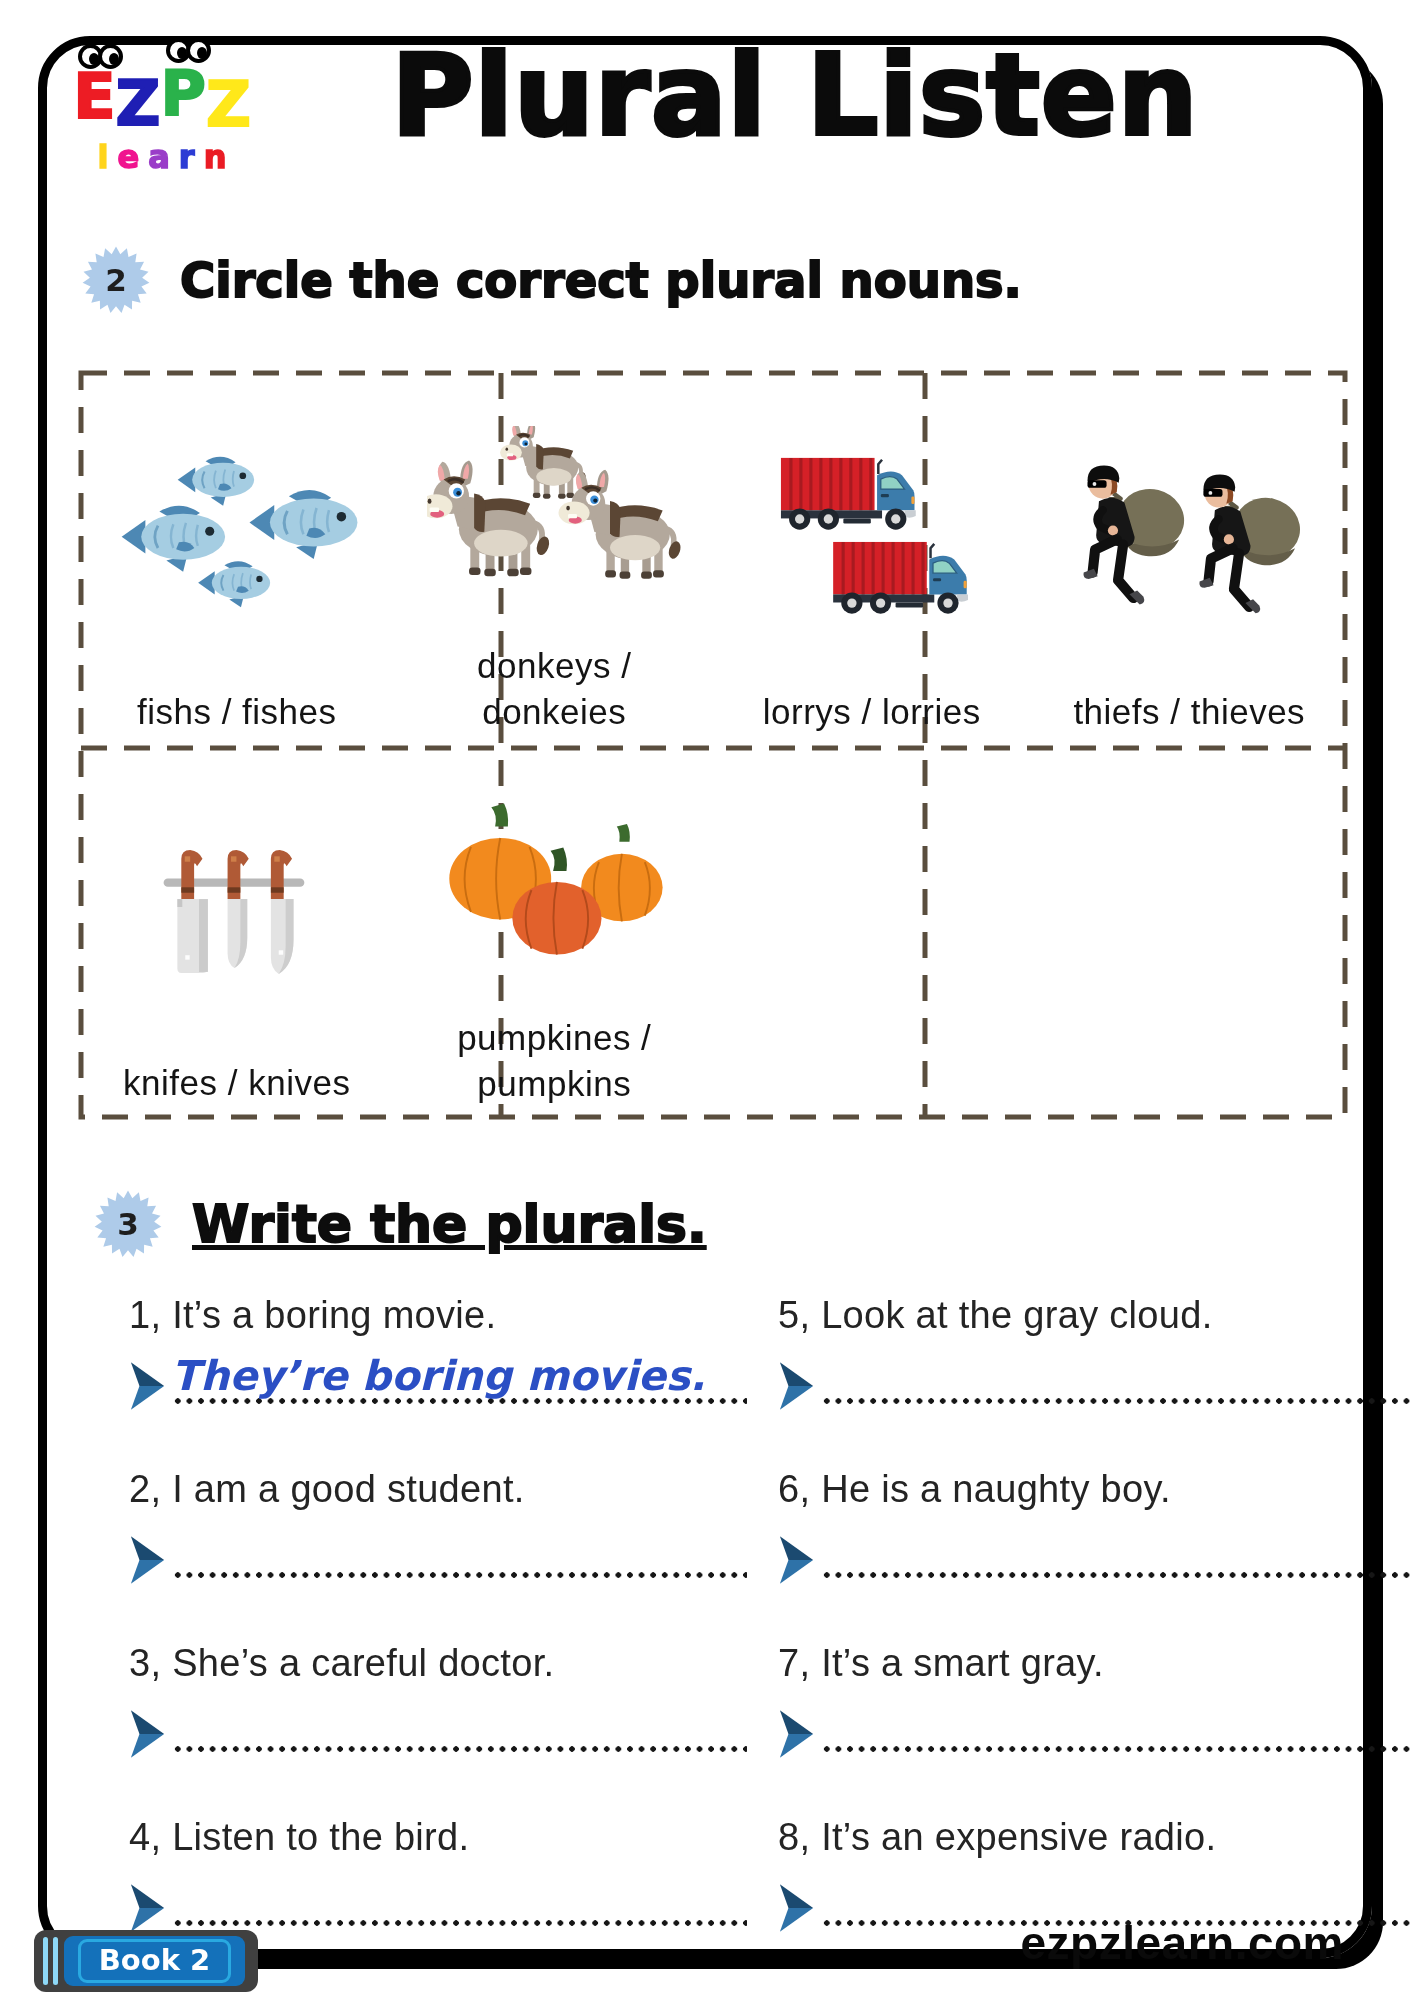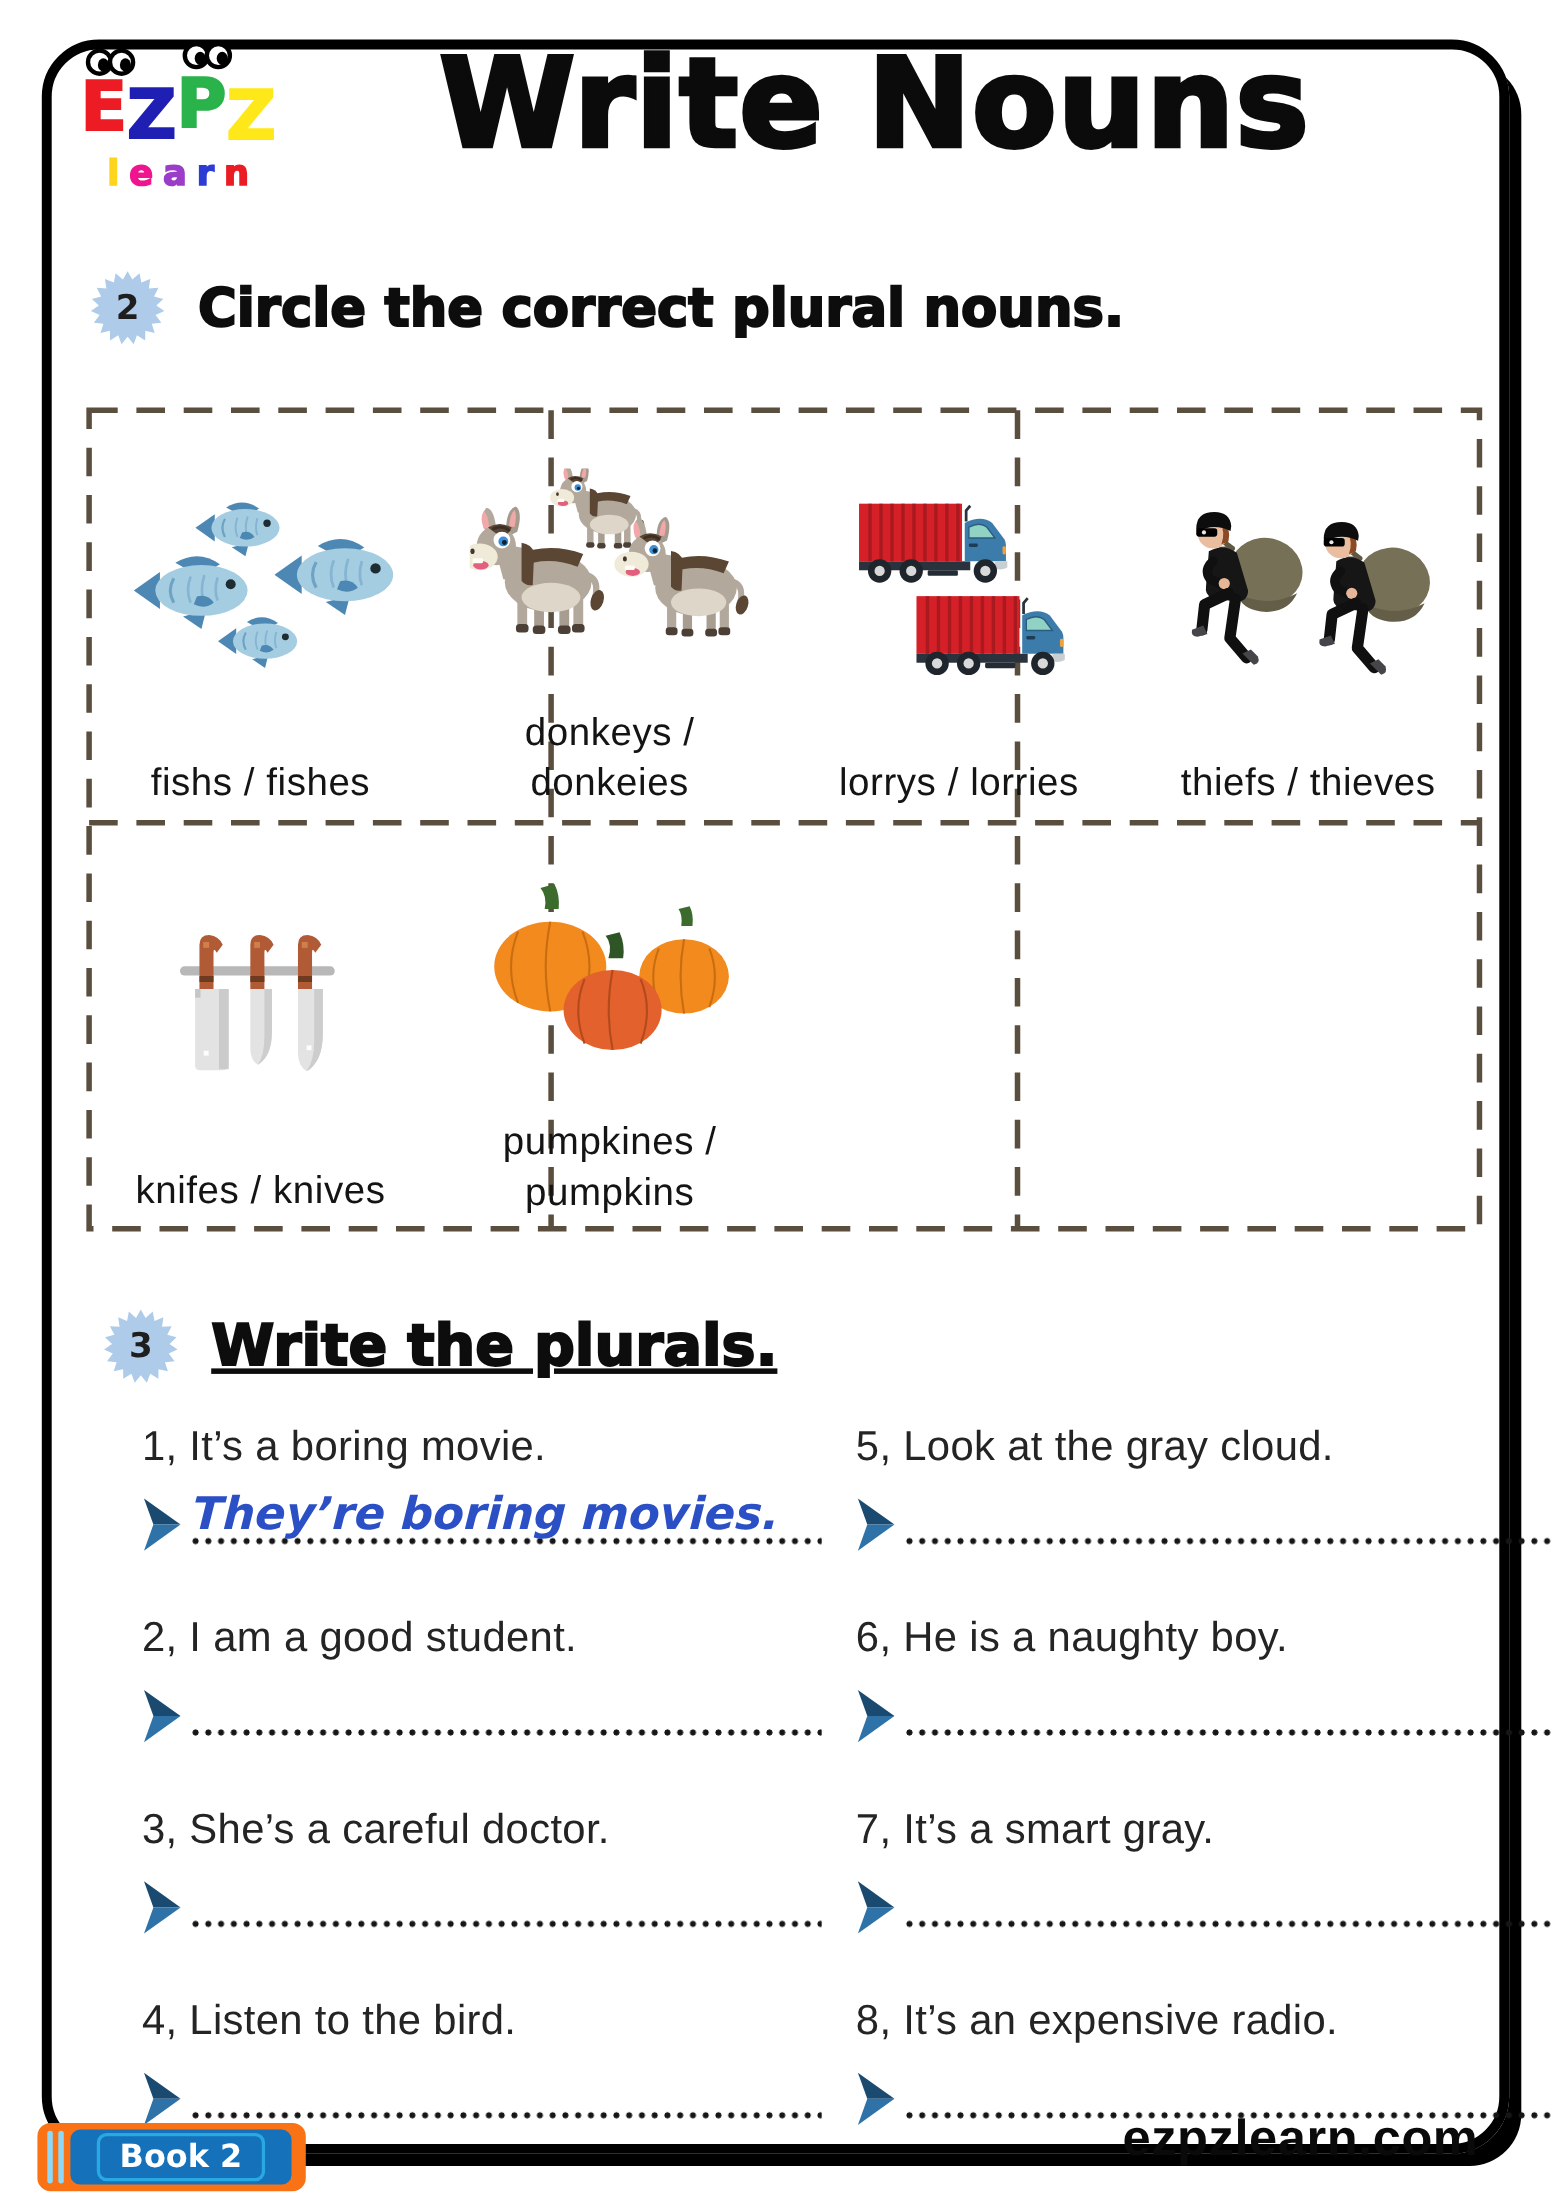--- a/index.html
+++ b/index.html
@@ -64,22 +64,22 @@
   .ansrow { position:absolute; left:0; right:0; top:60px; height:58px; display:flex; align-items:flex-end; }
   .arrow { width:38px; height:52px; flex:0 0 auto; }
   .dots { flex:1; height:8px; margin:0 0 7px 5px;
           background-image:radial-gradient(circle, #161616 2.5px, transparent 3px);
           background-size:11.6px 8px; background-repeat:repeat-x; background-position:0 50%; }
   .written { position:absolute; left:46px; bottom:12px; font-family:"DejaVu Sans",sans-serif;
              font-style:italic; font-weight:700; font-size:41px; color:#2b4fc4;
              white-space:nowrap; transform:skewX(-3deg); }
 
   
-  .book-badge { position:absolute; left:34px; top:1930px; width:244px; height:62px;
-                background:#f97316; border-radius:12px; }
+  .book-badge { position:absolute; left:34px; top:1930px; width:224px; height:62px;
+                background:#404040; border-radius:12px; }
   .book-badge .stripe { position:absolute; top:7px; bottom:7px; width:5px; background:#8ed9f8; border-radius:3px; }
   .stripe.s1 { left:9px; } .stripe.s2 { left:19px; }
   .book-inner { position:absolute; left:30px; right:13px; top:6px; bottom:6px; background:#1471ba;
                 border-radius:9px; display:flex; align-items:center; justify-content:center; }
   .book-pill { border:3.5px solid #29a9e1; border-radius:9px; padding:1px 18px 3px; color:#fff;
                font-family:"DejaVu Sans",sans-serif; font-weight:800; font-size:29px; }
   .site { position:absolute; right:70px; top:1916px; font-size:46px; font-weight:700;
           color:#0a0a0a; letter-spacing:.5px; }
 
   .hidden-defs { position:absolute; width:0; height:0; overflow:hidden; }
@@ -122,21 +122,21 @@
       </div>
     <div class="logo-bottom">
         <span style="color: rgb(255, 212, 28);">l</span>
         <span style="color: rgb(240, 20, 143);">e</span>
         <span style="color: rgb(154, 61, 200);">a</span>
         <span style="color: rgb(44, 60, 212);">r</span>
         <span style="color: rgb(234, 28, 36);">n</span>
       </div>
   </div>
 
-  <h1 class="title">Write Nouns</h1>
+  <h1 class="title">Plural Listen</h1>
 
   <div class="sec-head sh2">
     <div class="badge">
       <svg viewBox="0 0 70 70">
           <polygon class="burst-shape" fill="#aecbe9" points="35.00,0.50 39.44,8.37 46.20,2.37 47.85,11.25 56.19,7.77 54.86,16.71 63.88,16.13 59.73,24.15 68.44,26.53 61.91,32.77 69.38,37.85 61.17,41.63 66.59,48.86 57.60,49.77 60.38,58.37 51.58,56.31 51.42,65.34 43.77,60.54 40.68,69.03 35.00,62.00 29.32,69.03 26.23,60.54 18.58,65.34 18.42,56.31 9.62,58.37 12.40,49.77 3.41,48.86 8.83,41.63 0.62,37.85 8.09,32.77 1.56,26.53 10.27,24.15 6.12,16.13 15.14,16.71 13.81,7.77 22.15,11.25 23.80,2.37 30.56,8.37"></polygon>
         </svg>
       <span class="badge-num">2</span>
     </div>
     <div class="sec-title">Circle the correct plural nouns.</div>
   </div>

